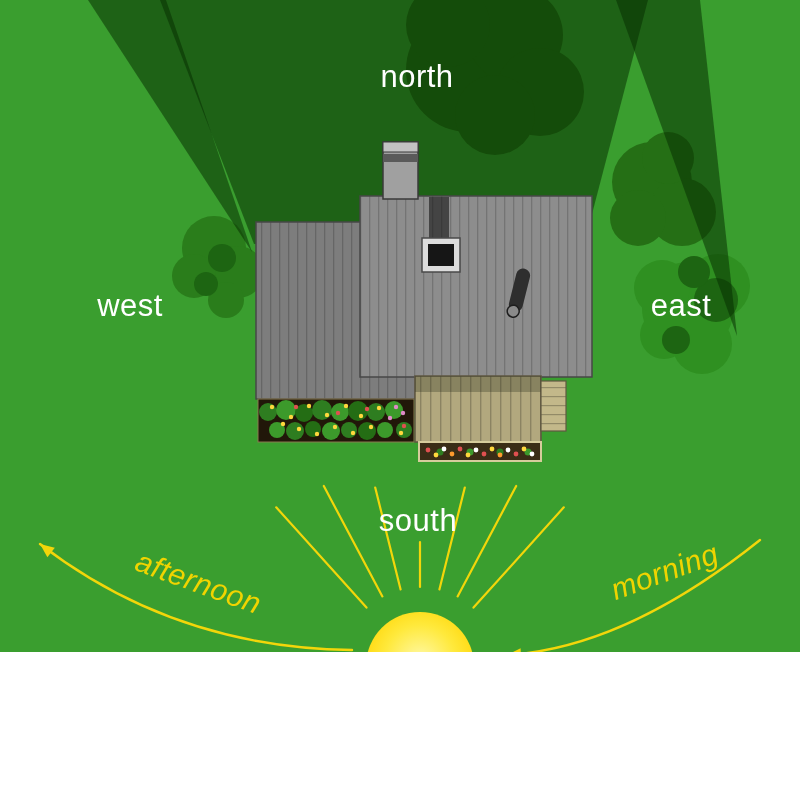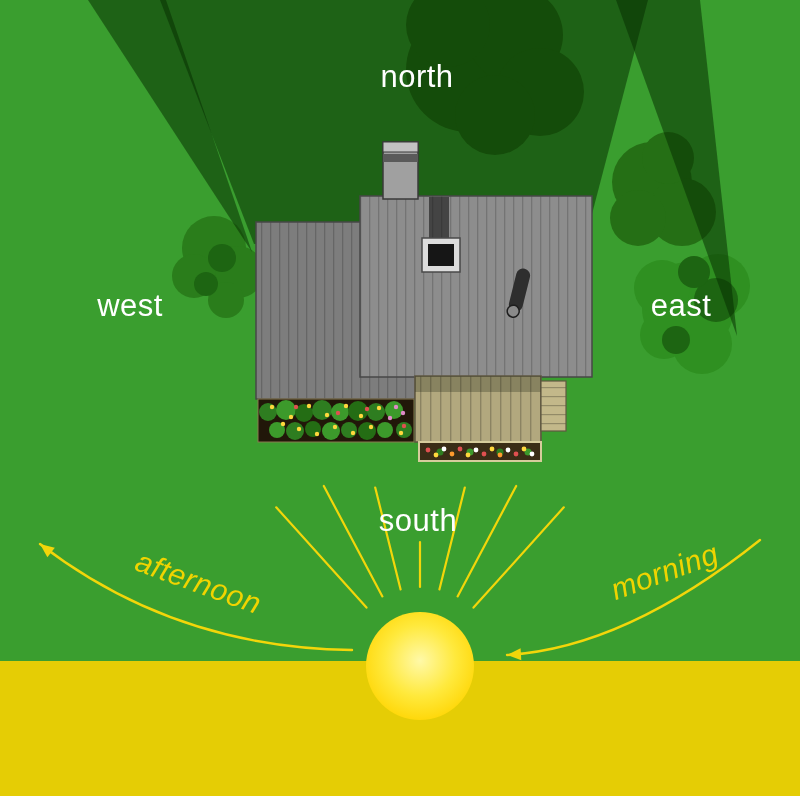--- a/index.html
+++ b/index.html
@@ -1,16 +1,16 @@
 <!DOCTYPE html>
 <html style="--grass: #3a9e2f; --shadow: #052d00; --sunband: #e5cd05; --sunCore: #fff9a8; --sunEdge: #ffd400; --ray: #f2d60a; --labelWhite: #ffffff; --labelYellow: #f0d400; --roofDark: #7d7d7d; --roofLight: #8d8d8d; --treeShaded: #256f15; --treeMid: #2a7d1b; --treeBright: #2f9021; --treeLobe: #1d6512; --deckBase: #b2a87e; --soil: #211709;"><head>
 <meta charset="utf-8">
 <style>
   html,body{margin:0;padding:0;background:#ffffff;}
-  .stage{width:800px;height:796px;position:relative;overflow:hidden;font-family:"Liberation Sans","DejaVu Sans",sans-serif;}
+  .stage{width:800px;height:652px;position:relative;overflow:hidden;font-family:"Liberation Sans","DejaVu Sans",sans-serif;}
   svg{display:block;}
 
   .grass{fill:var(--grass,#3a9e2f);}
   .band{fill:var(--sunband,#e5cd05);}
   .shadow{fill:var(--shadow,#052d00);fill-opacity:.52;}
 
   .tree-shaded{fill:var(--treeShaded,#256f15);}
   .tree-mid{fill:var(--treeMid,#2a7d1b);}
   .tree-bright{fill:var(--treeBright,#2f9021);}
   .tree-lobe{fill:var(--treeLobe,#1d6512);}

